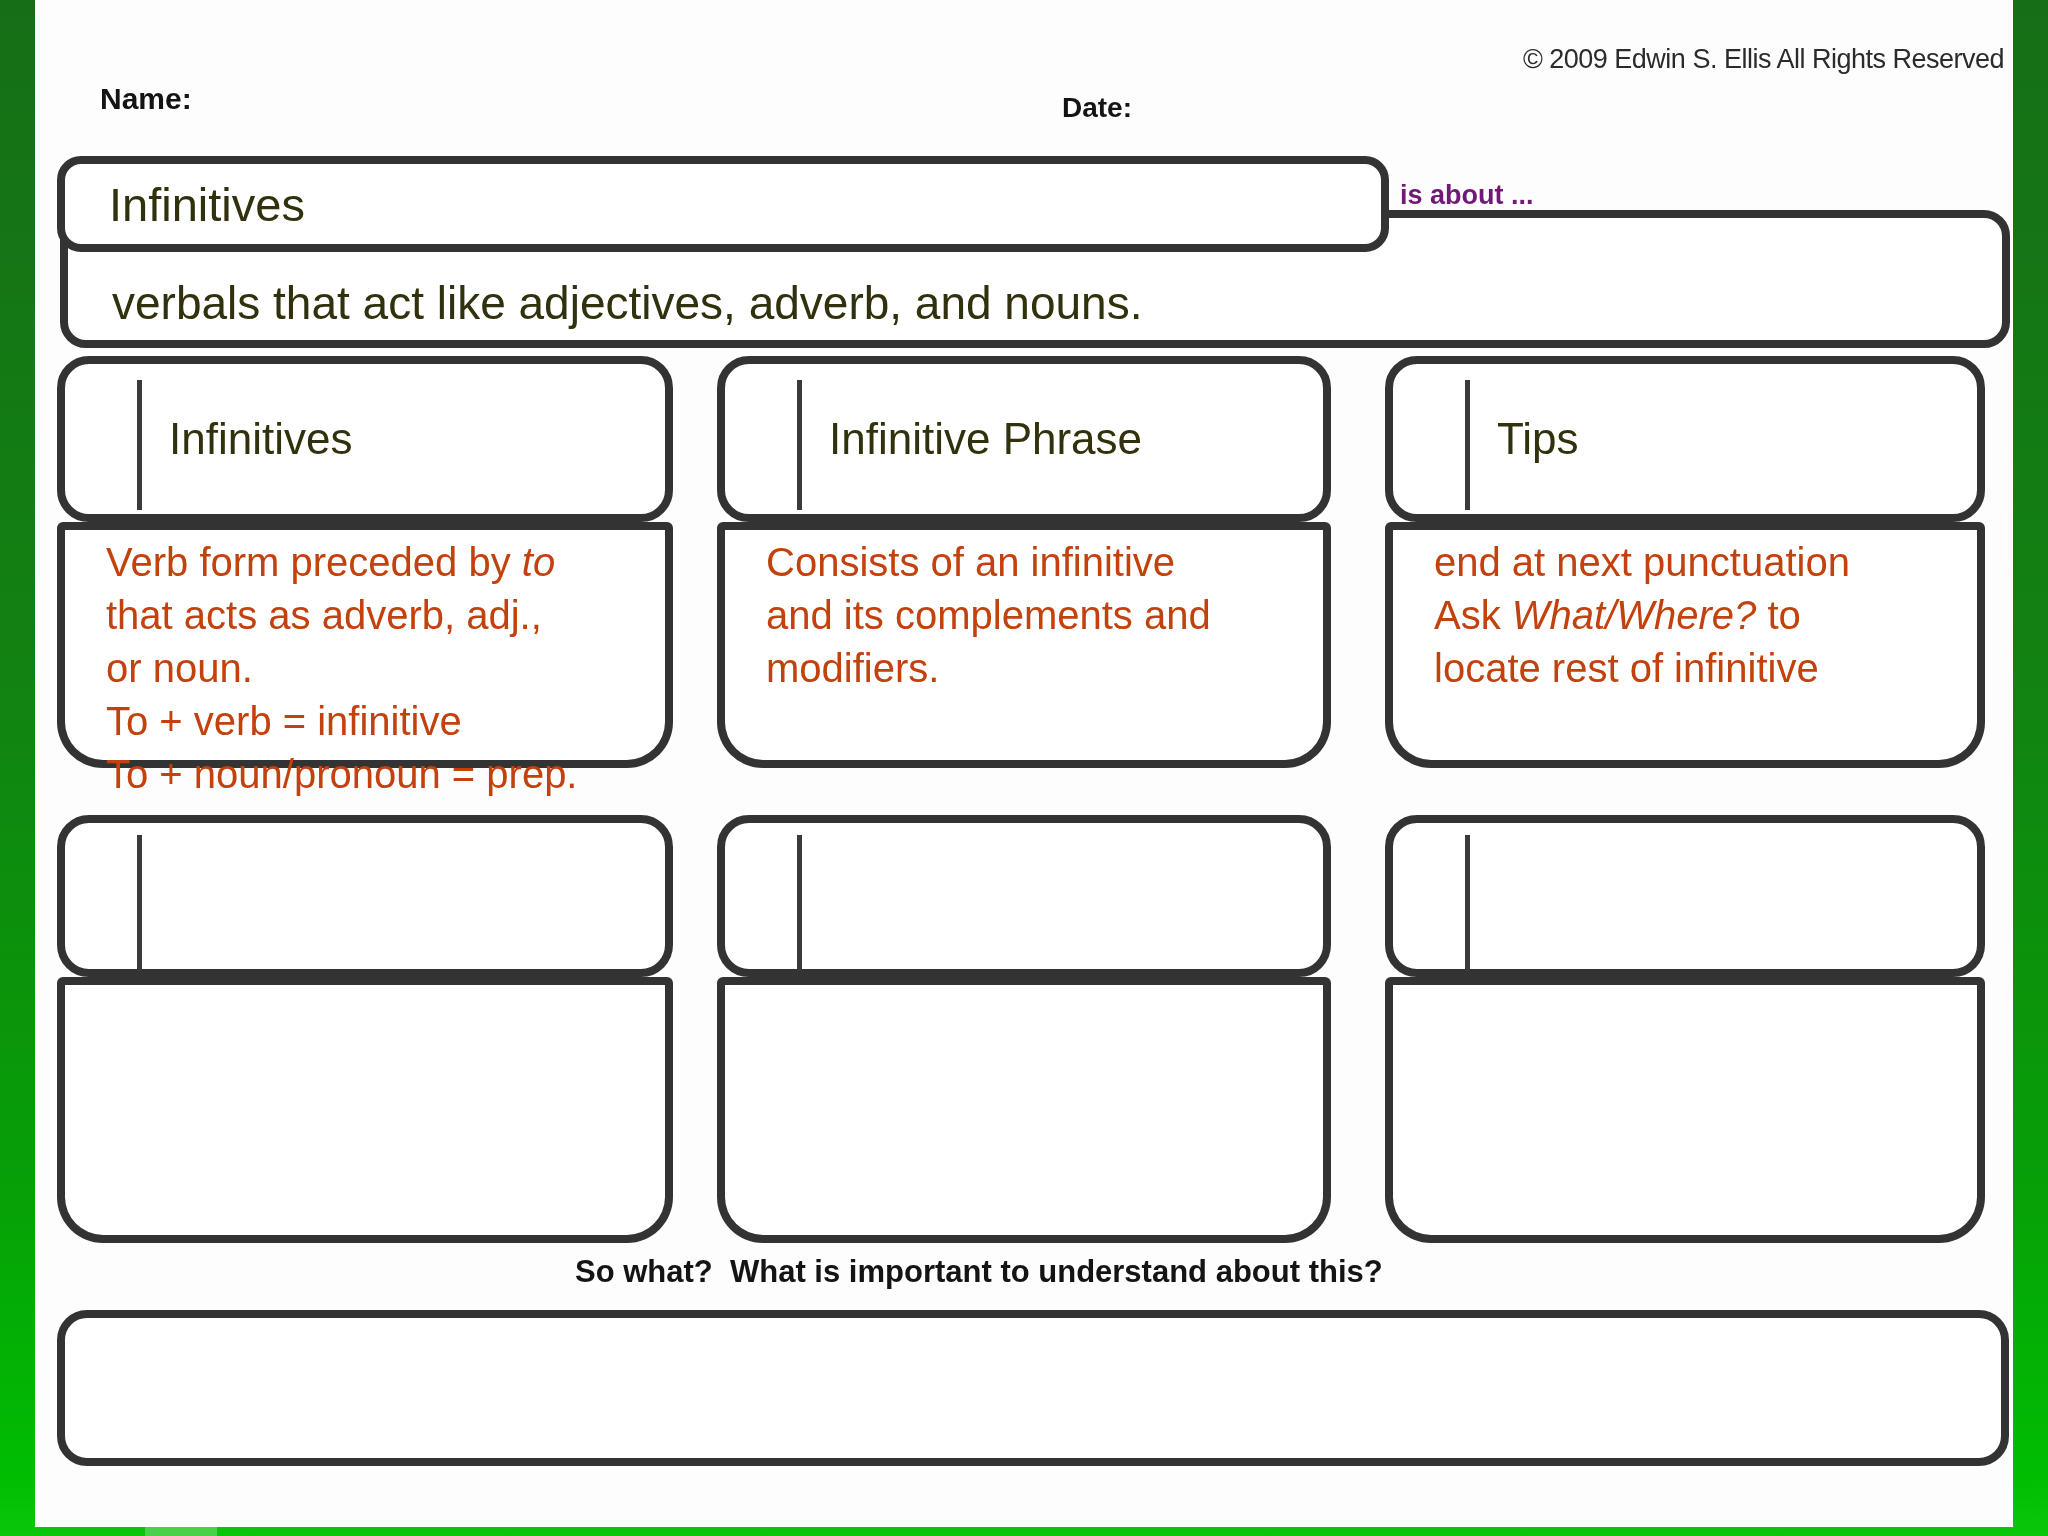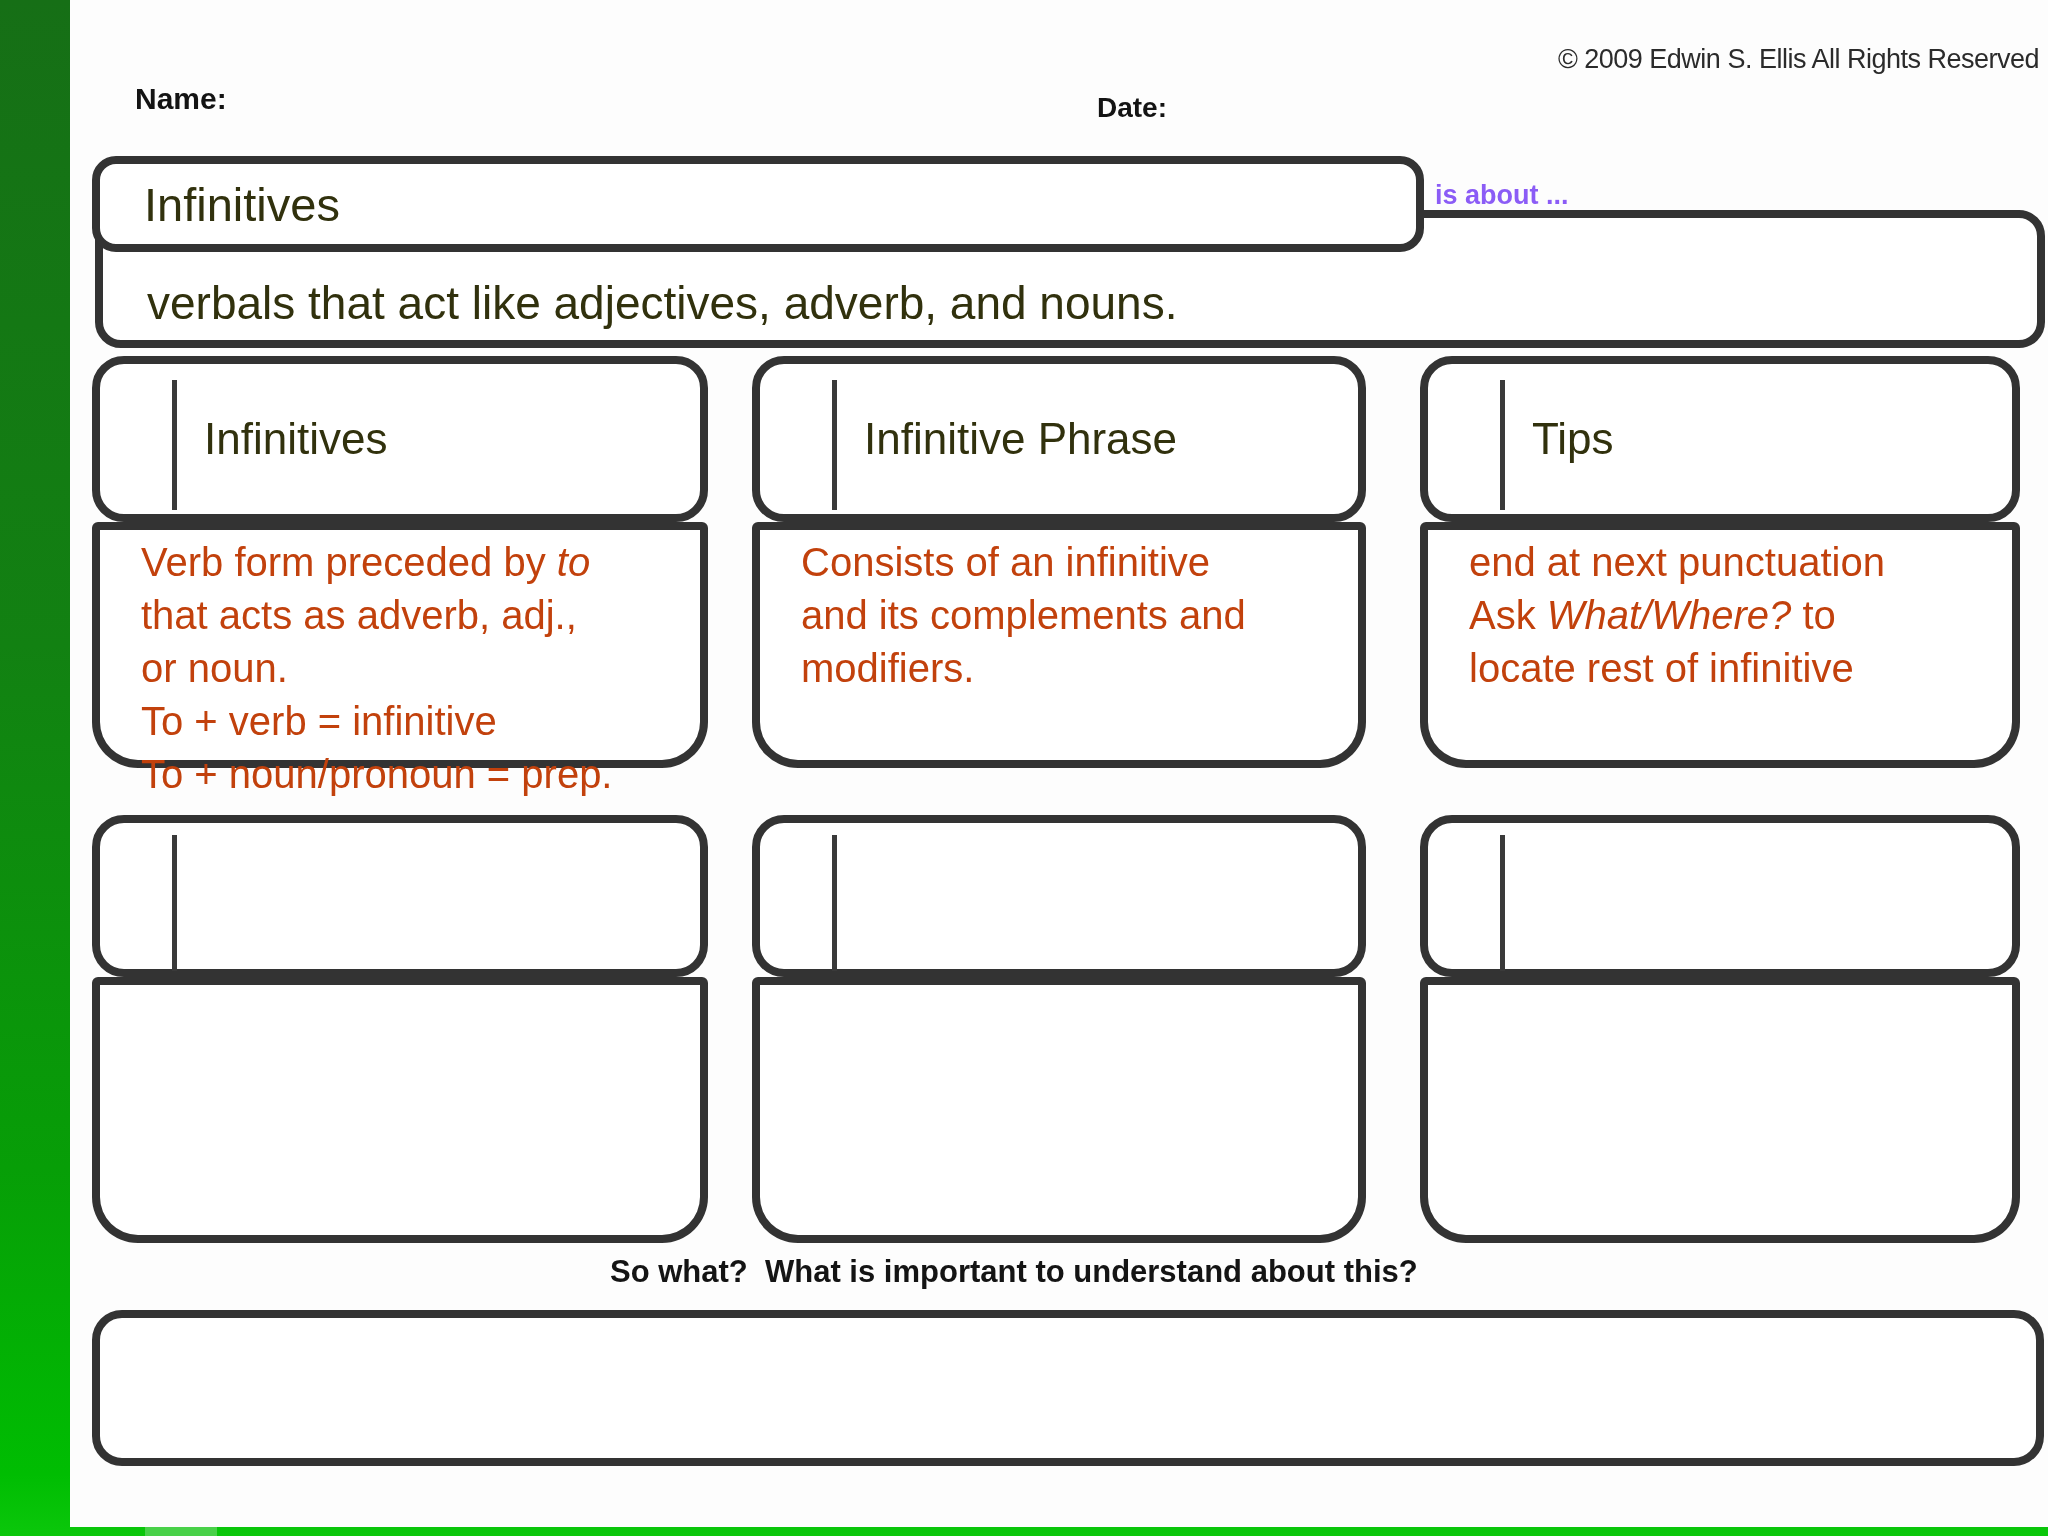--- a/index.html
+++ b/index.html
@@ -1,32 +1,32 @@
 <!DOCTYPE html>
 <html><head>
 <meta charset="utf-8">
 <style>
   html,body{margin:0;padding:0;}
   body{width:2048px;height:1536px;overflow:hidden;font-family:"Liberation Sans",sans-serif;}
   .artboard{position:relative;width:2048px;height:1536px;overflow:hidden;}
   .bg{position:absolute;inset:0;background:linear-gradient(180deg,#166f16 0%,#128112 42%,#079e07 76%,#00bd02 96%,#0bc70b 100%);}
   .bottom-glint{position:absolute;left:145px;top:1527px;width:72px;height:9px;background:#49d149;}
-  .page{position:absolute;left:35px;top:0;width:1978px;height:1527px;background:#fdfdfd;margin-left:35px;}
+  .page{position:absolute;left:35px;top:0;width:1978px;height:1527px;background:#fdfdfd;}
 
   .lbl{position:absolute;color:#141414;font-weight:bold;}
   .name-label{left:65px;top:82px;font-size:30px;}
   .date-label{left:1027px;top:92px;font-size:28px;}
   .copyright{position:absolute;right:9px;top:44px;font-size:27px;color:#2b2b2b;font-weight:normal;letter-spacing:-0.5px;}
 
   .box{position:absolute;border:8px solid #333;background:#fff;box-sizing:border-box;}
   .subtitle-box{left:25px;top:210px;width:1950px;height:138px;border-radius:26px;z-index:1;}
   .subtitle-text{position:absolute;left:44px;bottom:10px;font-size:46px;color:#31310d;white-space:nowrap;}
   .title-box{left:22px;top:156px;width:1332px;height:96px;border-radius:24px;z-index:3;display:flex;align-items:center;}
   .title-text{padding-left:44px;font-size:47px;color:#31310d;}
-  .is-about{position:absolute;left:1365px;top:180px;font-size:27px;font-weight:bold;color:#8b5cf6;z-index:2;}
+  .is-about{position:absolute;left:1365px;top:180px;font-size:27px;font-weight:bold;color:#701a75;z-index:2;}
 
   .c1{left:22px;width:616px;}
   .c2{left:682px;width:614px;}
   .c3{left:1350px;width:600px;}
   .hbox{border-radius:32px;z-index:2;}
   .r1h{top:356px;height:166px;}
   .r2h{top:815px;height:162px;}
   .cbox{border-radius:6px 6px 46px 46px;z-index:1;}
   .r1c{top:522px;height:246px;}
   .r2c{top:977px;height:266px;}

